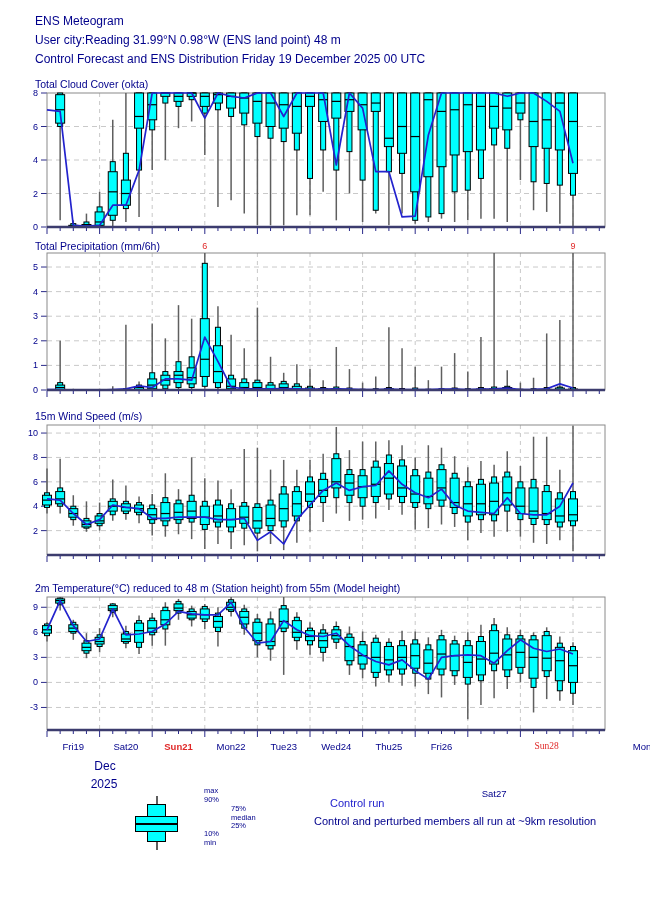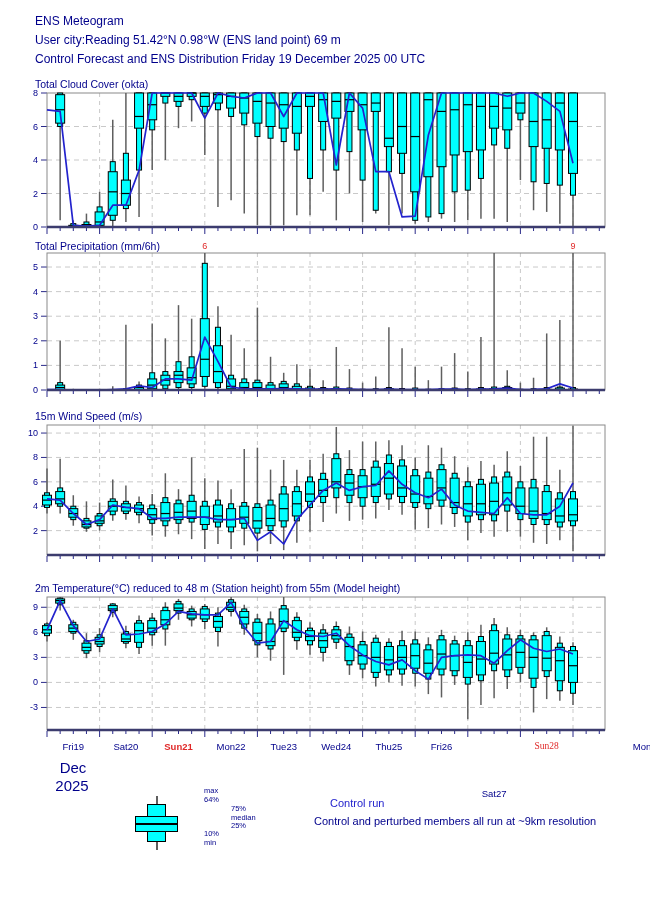--- a/index.html
+++ b/index.html
@@ -9,35 +9,35 @@
   html,body{margin:0;padding:0;}
   body{
     width:650px;height:916px;background:#ffffff;position:relative;overflow:hidden;
     font-family:"Liberation Sans", sans-serif; color:var(--navy);
   }
   .hdr{position:absolute;left:35px;font-size:12px;color:var(--navy);white-space:nowrap;}
   .panel-title{position:absolute;left:35px;font-size:10.5px;color:var(--navy);white-space:nowrap;}
   svg.panel{position:absolute;left:0;}
   #xaxis-row span{position:absolute;transform:translateX(-50%);font-size:9.5px;color:var(--navy);white-space:nowrap;}
   #xaxis-row span.red{color:var(--red);}
-  .subdate{position:absolute;transform:translateX(-50%);font-size:15px;color:var(--navy);}
+  .subdate{position:absolute;transform:translateX(-50%);font-size:12px;color:var(--navy);margin-left:32px;}
   
   #legend-symbol{position:absolute;left:130px;top:794px;width:56px;height:60px;}
   #legend-symbol .wh{position:absolute;left:26px;top:2px;width:2px;height:54px;background:var(--whisker);}
   #legend-symbol .narrow{position:absolute;left:17px;top:10px;width:19px;height:38px;background:var(--cyan);border:1px solid #000;box-sizing:border-box;}
   #legend-symbol .wide{position:absolute;left:5px;top:22px;width:43px;height:16px;background:var(--cyan);border:1px solid #000;box-sizing:border-box;}
   #legend-symbol .med{position:absolute;left:5px;top:29px;width:43px;height:2px;background:#000;}
   .leg-small{position:absolute;font-size:7.5px;line-height:8.5px;color:var(--navy);white-space:nowrap;}
   .leg-big{position:absolute;font-size:11px;white-space:nowrap;}
 </style>
 </head>
 <body>
 
 <div class="hdr" style="top:14px">ENS Meteogram</div>
-<div class="hdr" style="top:33px">User city:Reading 51.42°N 0.98°W (ENS land point) 69 m</div>
+<div class="hdr" style="top:33px">User city:Reading 31.99°N 0.98°W (ENS land point) 48 m</div>
 <div class="hdr" style="top:52px">Control Forecast and ENS Distribution Friday 19 December 2025 00 UTC</div>
 
 <div class="panel-title" style="top:78px">Total Cloud Cover (okta)</div>
 <div class="panel-title" style="top:240px">Total Precipitation (mm/6h)</div>
 <div class="panel-title" style="top:410px">15m Wind Speed (m/s)</div>
 <div class="panel-title" style="top:582px">2m Temperature(°C) reduced to 48 m (Station height) from 55m (Model height)</div>
 
 <div id="charts">
     <svg width="650" height="157" class="panel" style="top: 80px;">
       <line x1="41" x2="47" y1="147" y2="147" stroke="var(--tick)" stroke-width="1"></line>
@@ -963,17 +963,17 @@
   </div>
 <div class="subdate" style="left:73px;top:759px">Dec</div>
 <div class="subdate" style="left:72px;top:777px">2025</div>
 
 <div id="legend-symbol">
   <div class="wh"></div>
   <div class="narrow"></div>
   <div class="wide"></div>
   <div class="med"></div>
 </div>
-<div class="leg-small" style="left:204px;top:787px;text-align:left"><span>max</span><br><span>64%</span></div>
+<div class="leg-small" style="left:204px;top:787px;text-align:left"><span>max</span><br><span>90%</span></div>
 <div class="leg-small" style="left:231px;top:805px"><span>75%</span><br><span>median</span><br><span>25%</span></div>
 <div class="leg-small" style="left:204px;top:830px"><span>10%</span><br><span>min</span></div>
 <div class="leg-big" style="left:330px;top:797px;color:var(--blue)">Control run</div>
 <div class="leg-big" style="left:314px;top:815px;color:var(--navy)">Control and perturbed members all run at ~9km resolution</div>
 
 </body></html>

